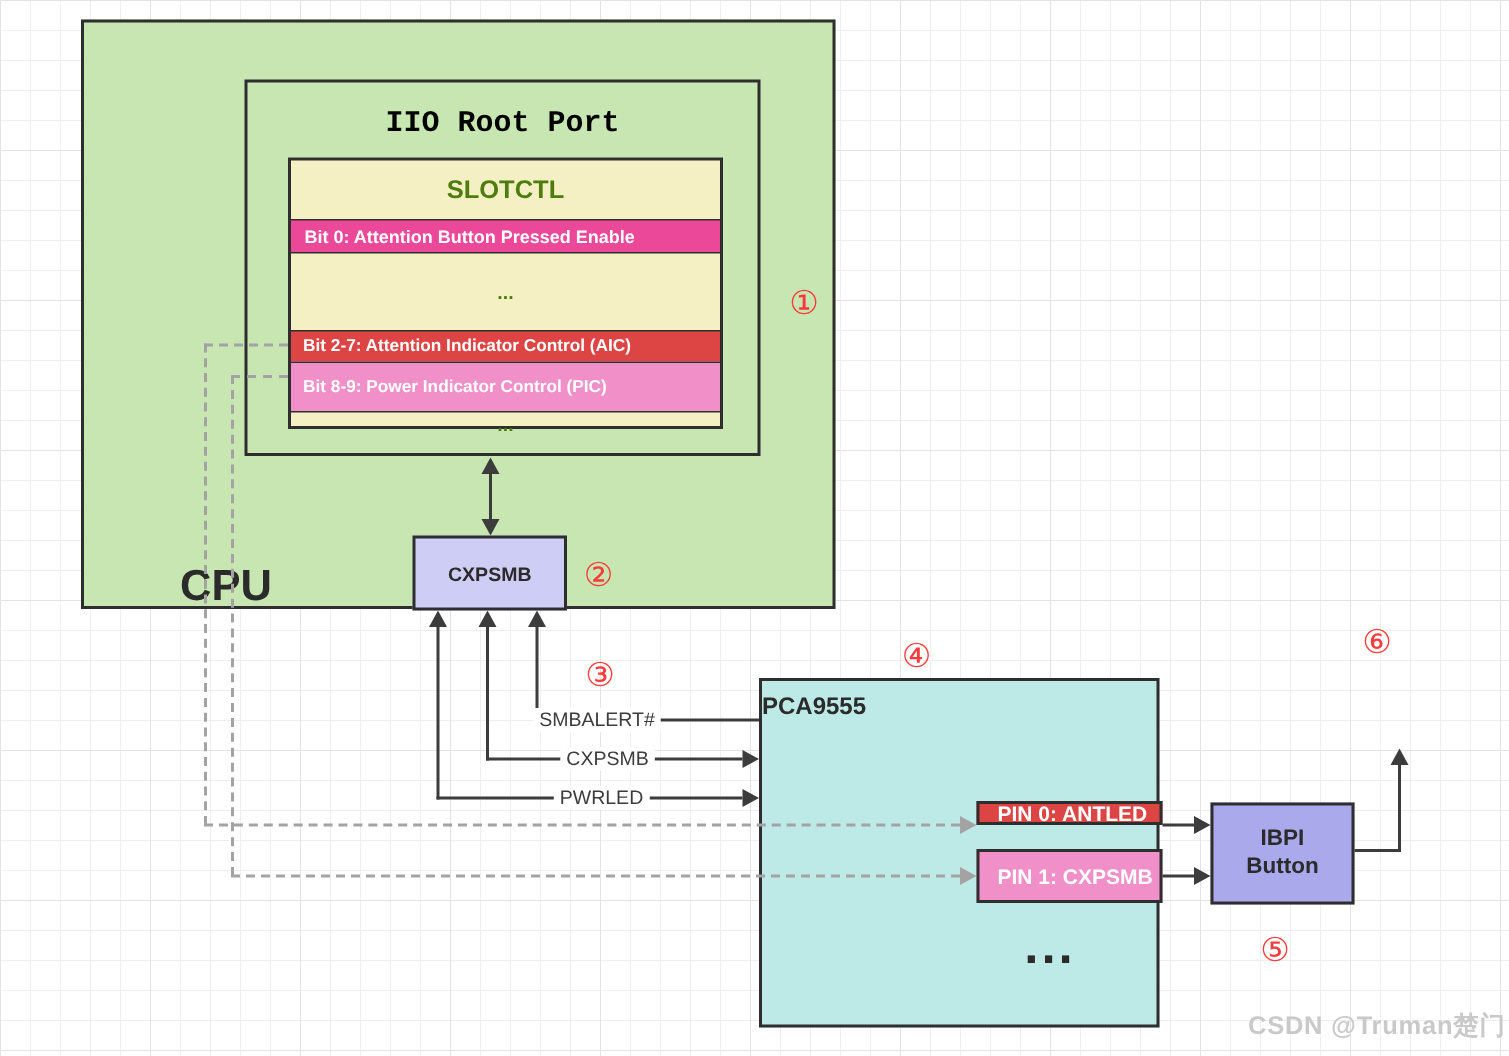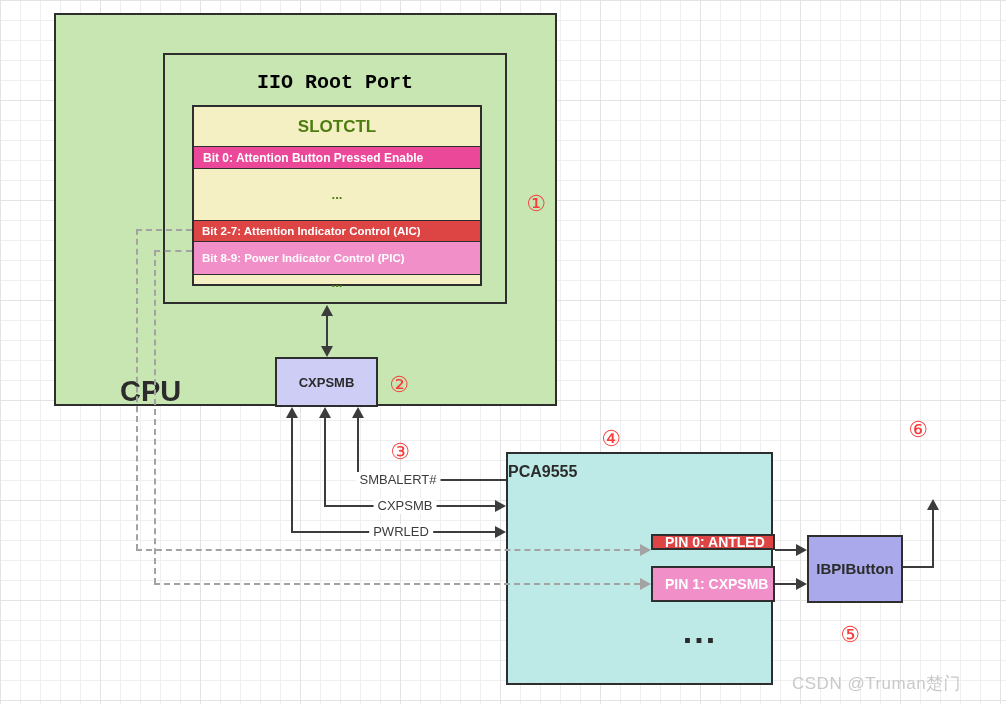--- a/index.html
+++ b/index.html
@@ -33,35 +33,35 @@
 
   .cxpsmb { left:275px; top:357px; width:103px; height:50px; background:#CDCDF5; display:flex; align-items:center; justify-content:center; font-size:13px; font-weight:bold; color:#2B2B2B; }
 
   .pca-box   { left:506px; top:452px; width:267px; height:233px; background:#BDEAE6; }
   .pca-title { margin-top:9px; text-align:left; font-size:16px; font-weight:bold; color:#2B2B2B; }
   .pin  { position:absolute; border:2px solid #2E2E2E; display:flex; align-items:center; padding-left:12px; color:#FFFFFF; font-weight:bold; font-size:14px; white-space:nowrap; }
   .pin0 { left:651px; top:534px; width:124px; height:16px; background:#DD4545; }
   .pin1 { left:651px; top:566px; width:124px; height:36px; background:#F08FC8; }
   .pca-dots { position:absolute; left:670px; top:612px; width:60px; text-align:center; font-size:34px; font-weight:bold; letter-spacing:2px; color:#2B2B2B; }
 
-  .ibpi { left:807px; top:535px; width:96px; height:68px; background:#A9A9EC; display:flex; flex-direction:row; align-items:center; justify-content:center; font-size:15px; font-weight:bold; color:#2B2B2B; line-height:1.25; }
+  .ibpi { left:807px; top:535px; width:96px; height:68px; background:#A9A9EC; display:flex; flex-direction:column; align-items:center; justify-content:center; font-size:15px; font-weight:bold; color:#2B2B2B; line-height:1.25; }
   .ssd  { left:885px; top:446px; width:96px; height:53px; background:#F0A65E; display:flex; align-items:center; justify-content:center; font-size:14px; font-weight:bold; color:#2B2B2B; }
 
   .h-line { position:absolute; height:2px; background:#3C3C3C; }
   .v-line { position:absolute; width:2px;  background:#3C3C3C; }
   .dash-h { position:absolute; height:0; border-top:2px dashed #A3A3A3; }
   .dash-v { position:absolute; width:0;  border-left:2px dashed #A3A3A3; }
   .tri-up    { position:absolute; width:0; height:0; border-left:6px solid transparent; border-right:6px solid transparent; border-bottom:11px solid #3C3C3C; }
   .tri-down  { position:absolute; width:0; height:0; border-left:6px solid transparent; border-right:6px solid transparent; border-top:11px solid #3C3C3C; }
   .tri-right { position:absolute; width:0; height:0; border-top:6px solid transparent; border-bottom:6px solid transparent; border-left:11px solid #3C3C3C; }
   .gray      { border-left-color:#A3A3A3; }
 
   .sig-label { position:absolute; transform:translateX(-50%); background:#FFFFFF; padding:0 4px; font-size:13px; line-height:16px; color:#3C3C3C; white-space:nowrap; }
   .ann { position:absolute; transform:translate(-50%,-50%); font-family:"DejaVu Sans",sans-serif; font-size:22px; color:#F83C3C; }
-  .watermark { position:absolute; left:792px; top:672px; font-size:17px; color:#C9C9C9; letter-spacing:0.5px; }
+  .watermark { position:absolute; left:832px; top:672px; font-size:17px; color:#C9C9C9; letter-spacing:0.5px;font-weight:bold; }
 </style>
 </head>
 <body>
 
 <div class="canvas">
 
   <div class="box cpu-box">
     <span class="cpu-label">CPU</span>
   </div>
 

